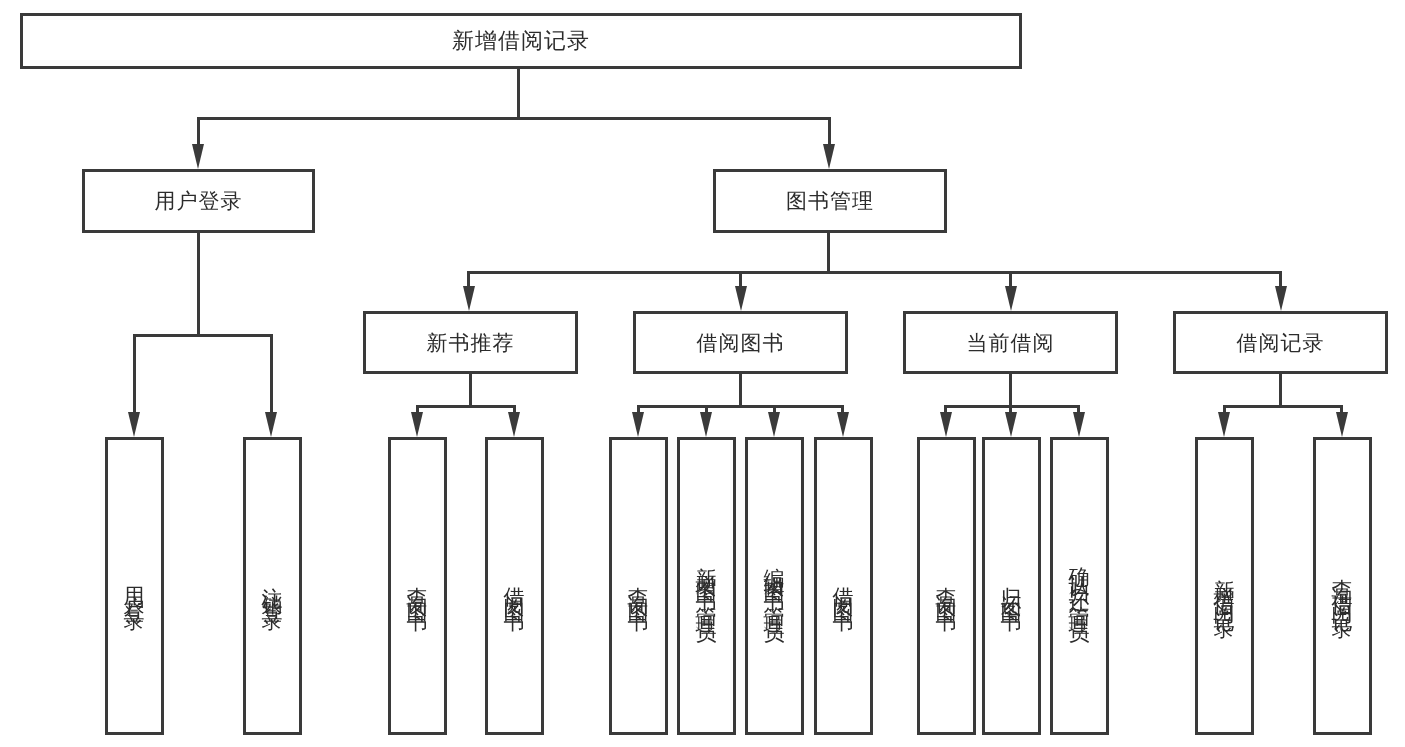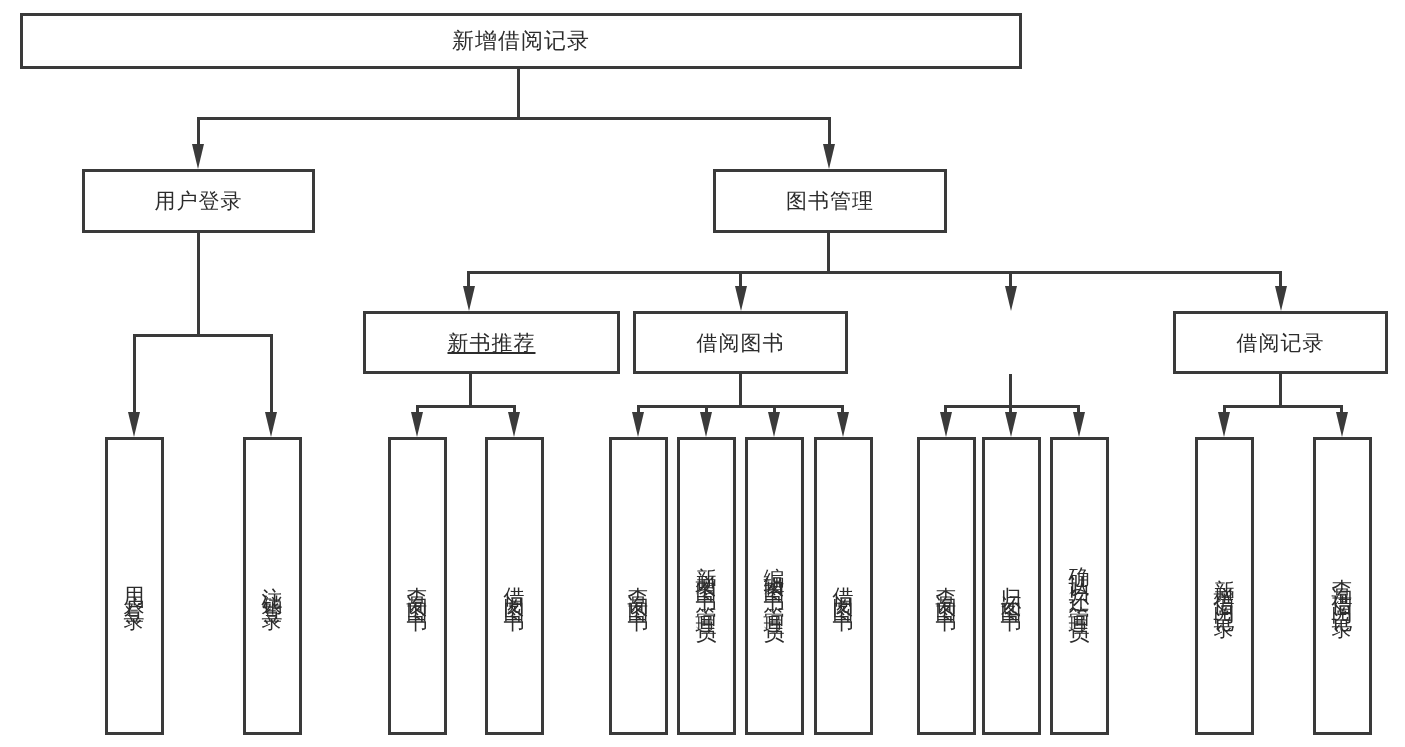--- a/index.html
+++ b/index.html
@@ -98,25 +98,28 @@
   <div class="hl" style="left:467px; top:271px; width:815px;"></div>
   <div class="vl" style="left:467px; top:271px; height:17px;"></div>
   <div class="vl" style="left:739px; top:271px; height:17px;"></div>
   <div class="vl" style="left:1009px; top:271px; height:17px;"></div>
   <div class="vl" style="left:1279px; top:271px; height:17px;"></div>
   <div class="arr" style="left:463px; top:286px;"></div>
   <div class="arr" style="left:735px; top:286px;"></div>
   <div class="arr" style="left:1005px; top:286px;"></div>
   <div class="arr" style="left:1275px; top:286px;"></div>
 
-  <div class="box" style="left:363px; top:311px; width:257px; height:63px;text-decoration:underline;">
+  <div class="box" style="left:363px; top:311px; width:215px; height:63px;">
     <span class="hlabel">新书推荐</span>
   </div>
   <div class="box" style="left:633px; top:311px; width:215px; height:63px;">
     <span class="hlabel">借阅图书</span>
+  </div>
+  <div class="box" style="left:903px; top:311px; width:215px; height:63px;">
+    <span class="hlabel">当前借阅</span>
   </div>
   <div class="box" style="left:1173px; top:311px; width:215px; height:63px;">
     <span class="hlabel">借阅记录</span>
   </div>
 
   <div class="vl" style="left:469px; top:374px; height:33px;"></div>
   <div class="hl" style="left:416px; top:405px; width:100px;"></div>
   <div class="vl" style="left:416px; top:405px; height:9px;"></div>
   <div class="vl" style="left:513px; top:405px; height:9px;"></div>
   <div class="arr" style="left:411px; top:412px;"></div>

